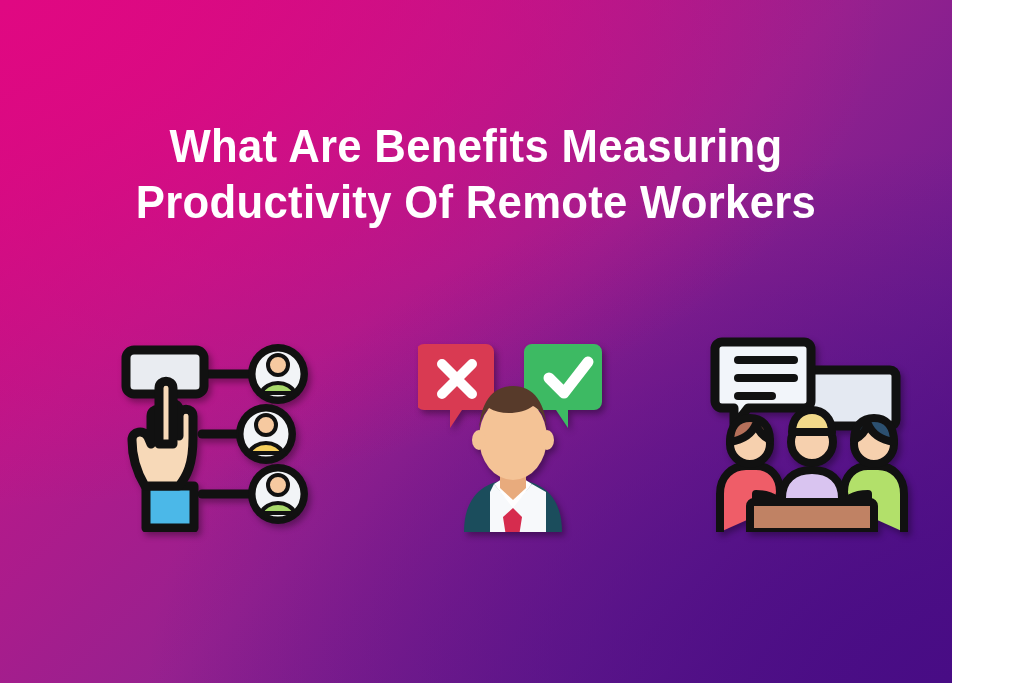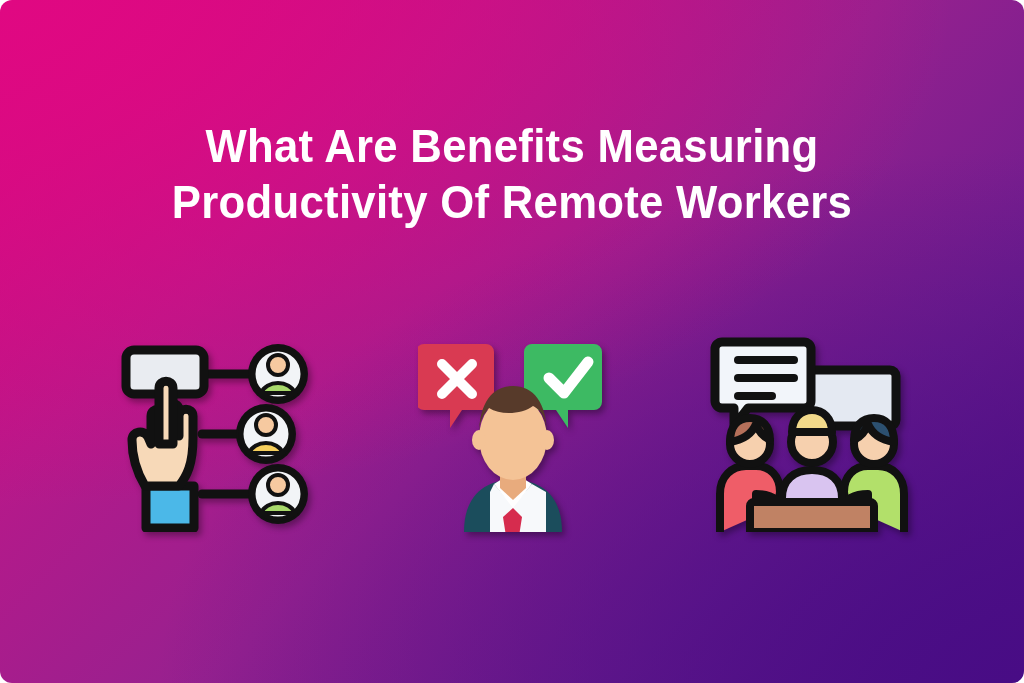--- a/index.html
+++ b/index.html
@@ -3,26 +3,25 @@
 <meta charset="utf-8">
 <style>
   * { margin:0; padding:0; box-sizing:border-box; }
   html, body {
     width:1024px; height:683px;
     overflow:hidden;
     font-family:"Liberation Sans", sans-serif;
   }
   #banner {
     position:relative;
-    width:1024px; height:683px;
+    width:952px; height:683px;
     background:
       radial-gradient(ellipse 150% 120% at 0% 0%, rgba(224,8,130,1) 0%, rgba(224,8,130,0) 62%),
       radial-gradient(ellipse 130% 120% at 100% 100%, rgba(72,12,133,1) 0%, rgba(72,12,133,0) 65%),
       linear-gradient(135deg, #d6097f 0%, #b6198a 28%, #96218f 52%, #6f1d8e 76%, #4f1183 100%);
-    border-radius: 12px;
   }
 
   
   .title-wrap {
     position:absolute;
     left:0; right:0;
     top:118px;
     text-align:center;
     padding:0 40px;
   }

